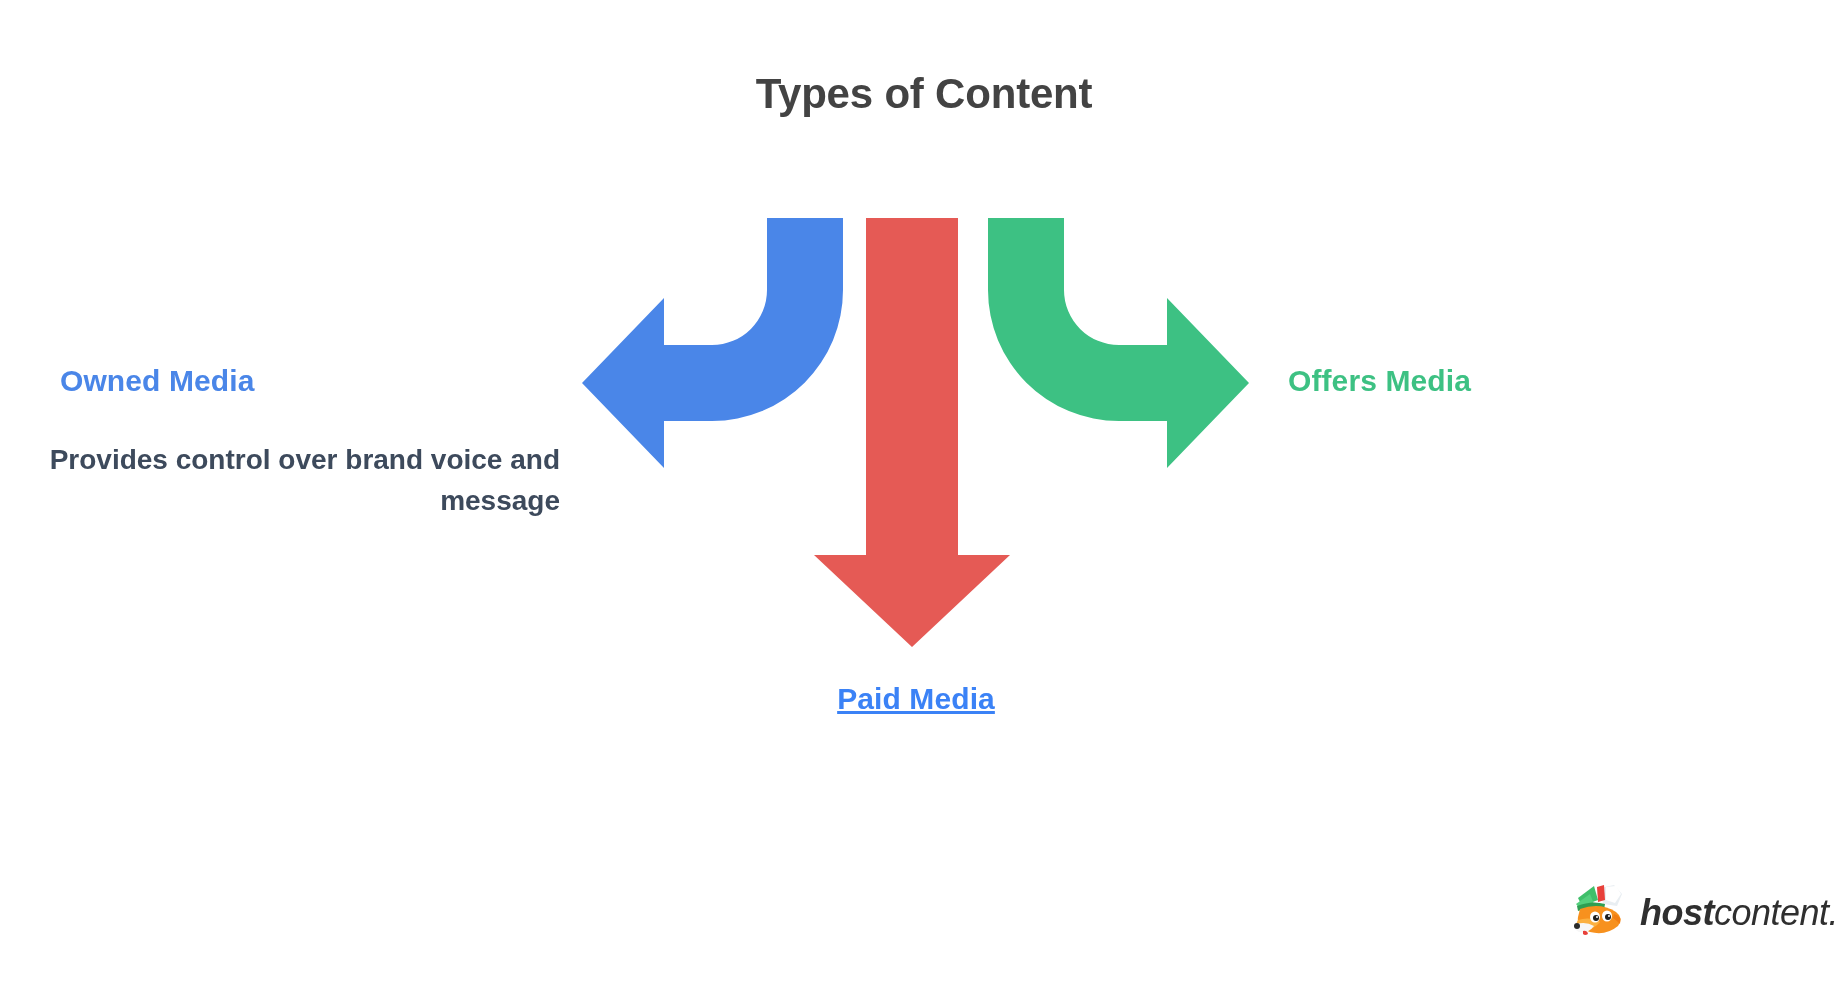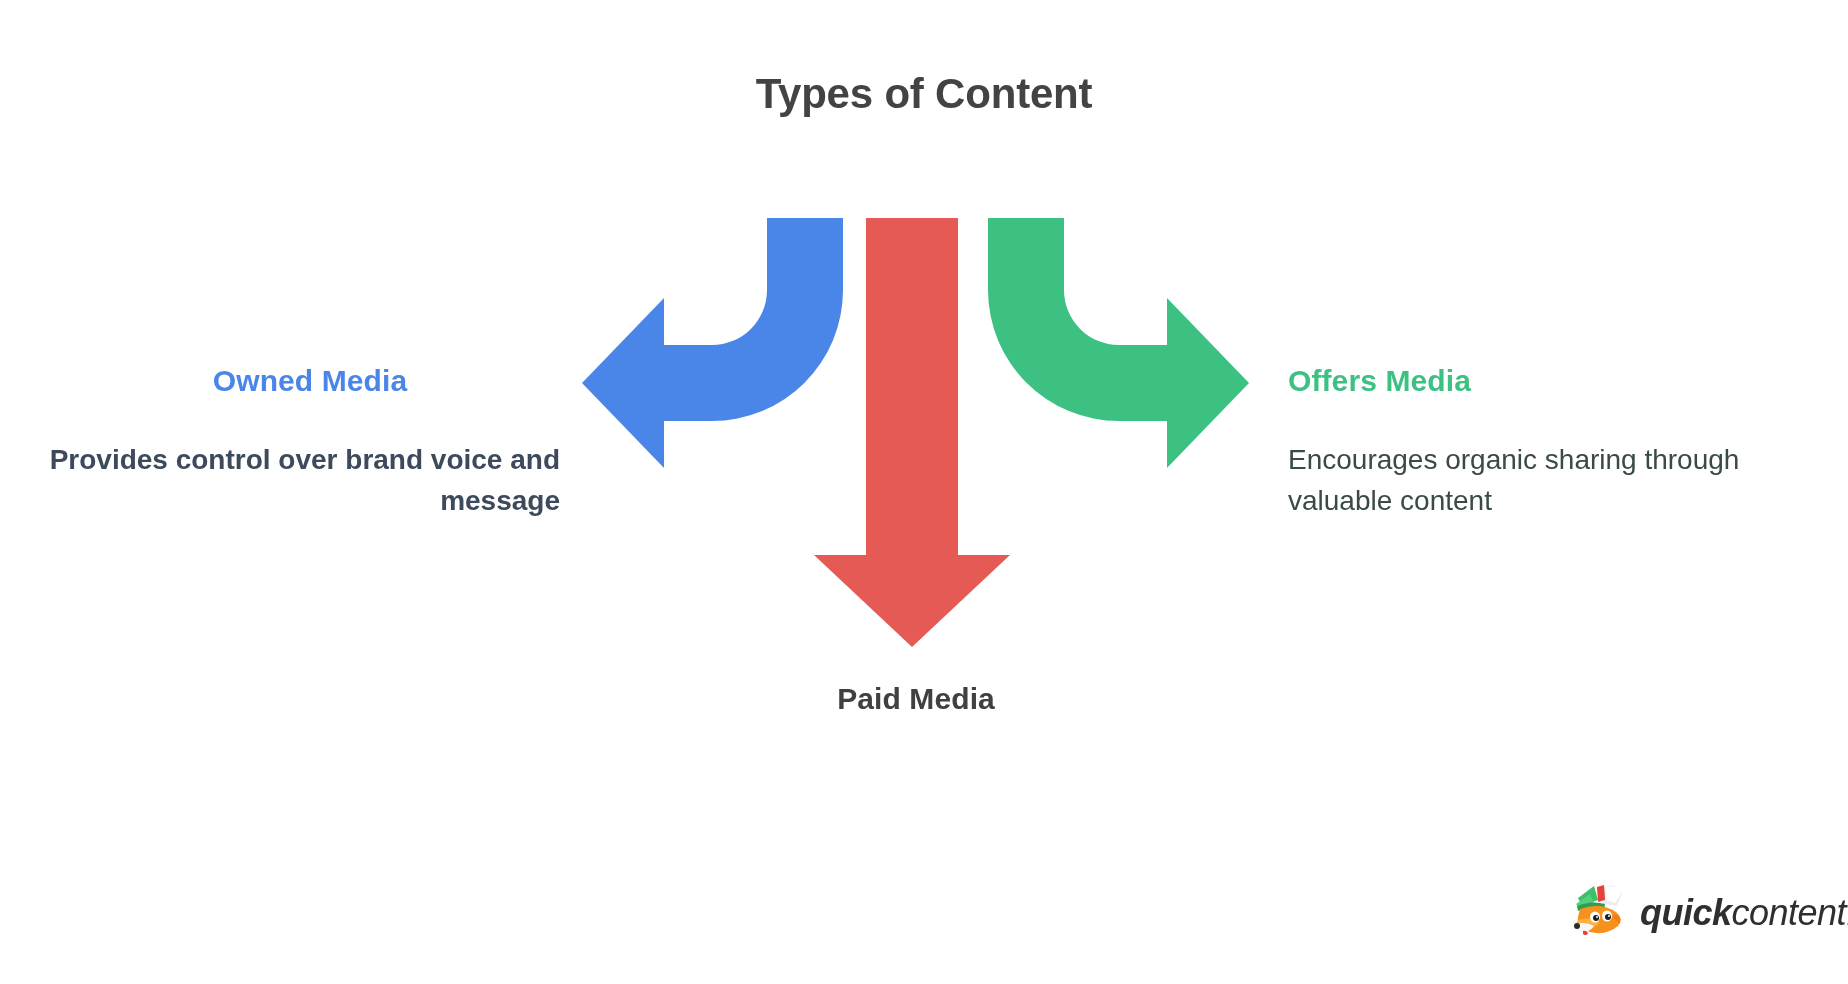--- a/index.html
+++ b/index.html
@@ -57,21 +57,21 @@
     font-size: 28px;
     line-height: 1.46;
     color: #3c4a4a;
   }
 
   
   #owned-label {
     left: 60px;
     top: 364px;
     width: 500px;
-    text-align: center;
+    text-align: left;
     color: #4a86e8;
   }
   #owned-desc {
     left: 30px;
     top: 440px;
     width: 530px;
     text-align: right;
     color: #3d4a5c;
     font-weight: bold;
   }
@@ -177,24 +177,23 @@
              L 1167,345
              L 1119,345
              A 55,55 0 0 1 1064,290
              L 1064,218
              Z" fill="#3dc183"></path>
   </svg>
 
   <div class="branch-label" id="owned-label" style="color: rgb(74, 134, 232);">Owned Media</div>
   <div class="branch-desc" id="owned-desc">Provides control over brand voice and message</div>
 
-  <div class="branch-label" id="paid-label" style="color: #404040;">Paid Media</div>
+  <div class="branch-label" id="paid-label" style="color: #3b82f6; text-decoration: underline;">Paid Media</div>
 
   <div class="branch-label" id="earned-label" style="color: rgb(61, 193, 131);">Offers Media</div>
-  <div class="branch-desc" id="earned-desc">Encourages organic sharing through valuable content</div>
 
   <div id="logo">
     <svg id="logo-mark" viewBox="0 0 62 58">
 
       <path d="M30 4 L44 1 L52 10 L47 22 L33 20 Z" fill="#e9eef2"></path>
       <path d="M36 3 L46 2 L51 10 L45 19 L36 16 Z" fill="#ffffff"></path>
 
       <path d="M27 3 L34 1 L35 16 L28 18 Z" fill="#e8403a"></path>
 
       <path d="M8 14 L24 2 L28 16 L12 22 Z" fill="#3fbf6a"></path>
@@ -215,17 +214,17 @@
       <ellipse cx="25" cy="33" rx="5" ry="5.5" fill="#ffffff"></ellipse>
       <ellipse cx="37" cy="32" rx="5" ry="5.5" fill="#ffffff"></ellipse>
       <circle cx="26" cy="34" r="3" fill="#1e1e1e"></circle>
       <circle cx="38" cy="33" r="3" fill="#1e1e1e"></circle>
       <circle cx="27" cy="33" r="1" fill="#ffffff"></circle>
       <circle cx="39" cy="32" r="1" fill="#ffffff"></circle>
 
       <path d="M44 30 Q52 32 50 40 Q46 36 43 34 Z" fill="#f07d12"></path>
     </svg>
     <div id="logo-text" style="color: rgb(47, 47, 47);">
-      <span class="lg-bold">quick</span><span class="lg-reg">content.</span>
+      <span class="lg-bold">host</span><span class="lg-reg">content.</span>
     </div>
   </div>
 
 </div>
 
 </body></html>

